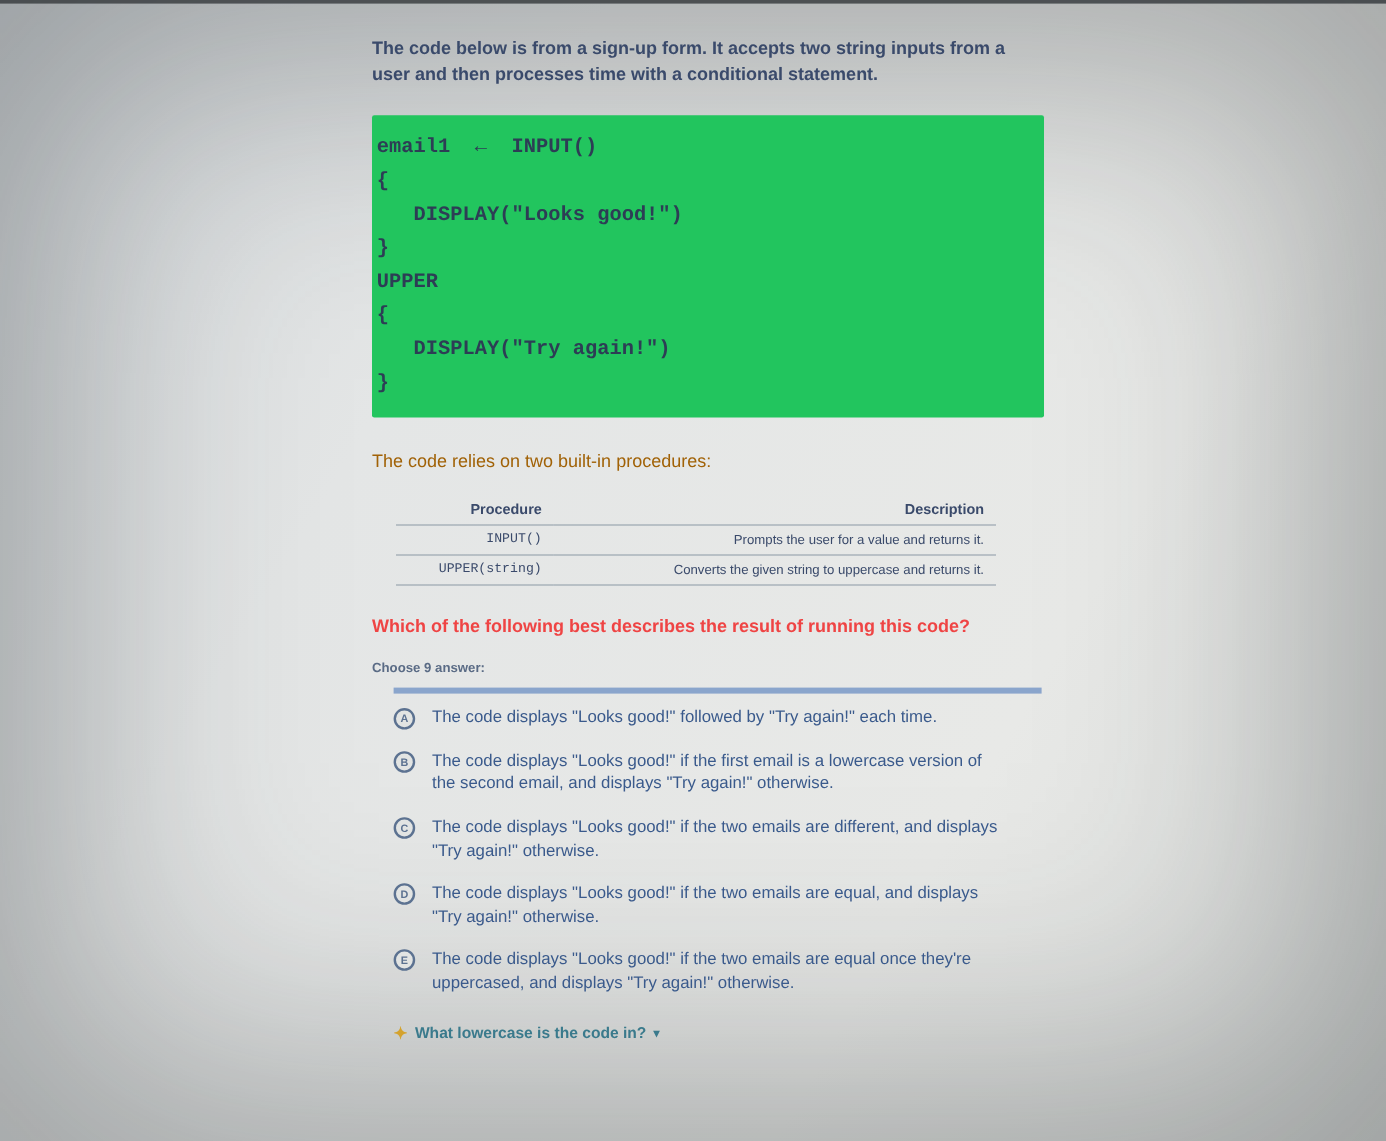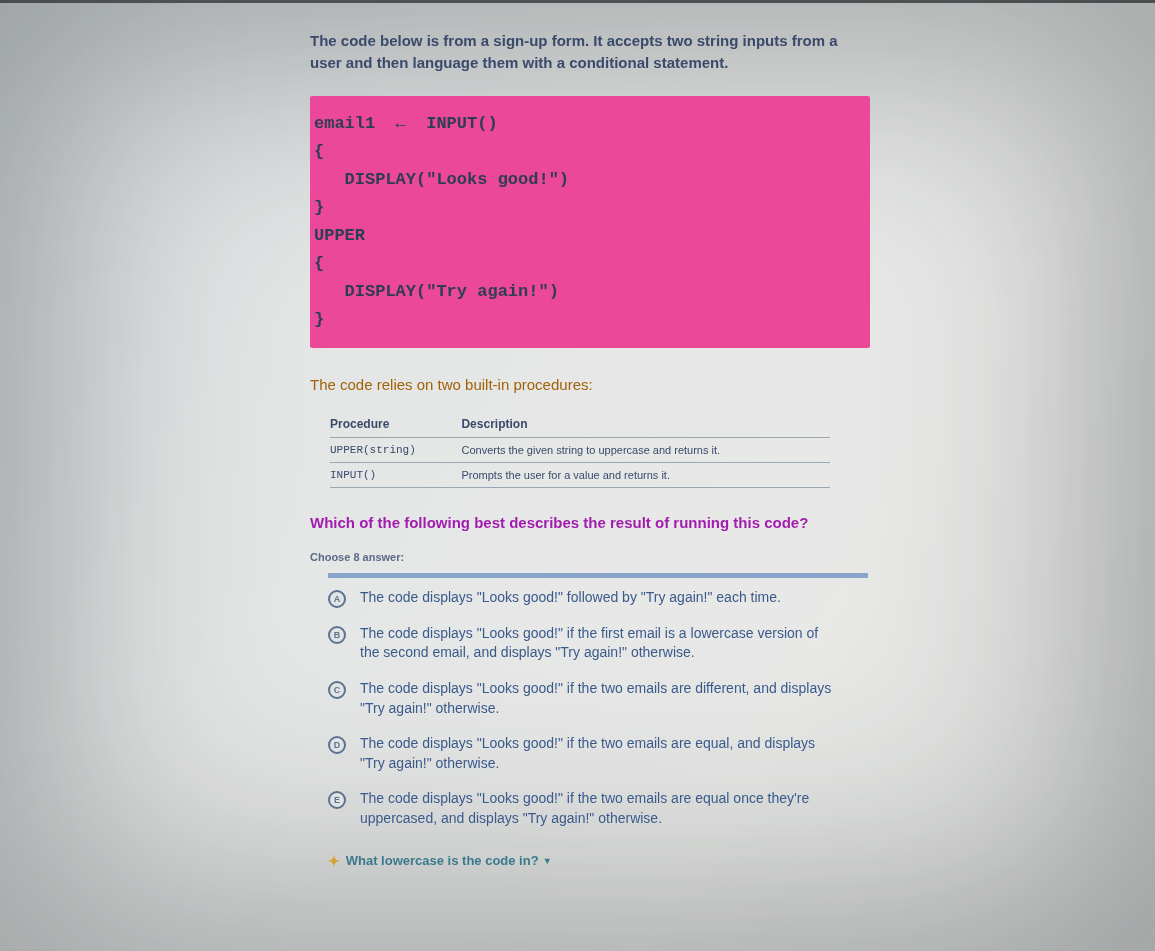--- a/index.html
+++ b/index.html
@@ -24,21 +24,21 @@
     right: auto;
   }
   .intro {
     color: #3a4a6b;
     font-size: 15px;
     font-weight: 600;
     line-height: 1.45;
     margin-bottom: 22px;
   }
   .code-block {
-    background: #ec4899;
+    background: #22c55e;
     padding: 14px 18px 14px 4px;
     font-family: "Courier New", monospace;
     font-size: 17px;
     font-weight: 700;
     color: #2d3d55;
     line-height: 1.65;
     margin-bottom: 28px;
     border-radius: 2px;
   }
   .code-block .line { white-space: pre; }
@@ -49,30 +49,30 @@
     margin-bottom: 18px;
   }
   .proc-table {
     width: 100%;
     border-collapse: collapse;
     margin: 0 0 26px 20px;
     font-size: 12px;
     max-width: 500px;
   }
   .proc-table th, .proc-table td {
-    text-align: left;
+    text-align: right;
     padding: 6px 10px 6px 0;
     border-bottom: 1px solid #9aa6b0;
     color: #3a4a6b;
   }
   .proc-table th { font-weight: 700; font-size: 12px; }
   .proc-table td { font-weight: 500; font-size: 11px; }
   .proc-code { font-family: "Courier New", monospace; font-weight: 700; }
   .question {
-    color: #a21caf;
+    color: #ef4444;
     font-size: 15px;
     font-weight: 700;
     margin-bottom: 20px;
   }
   .choose-label {
     font-size: 11px;
     color: #5a6b85;
     font-weight: 600;
     margin-bottom: 10px;
   }
@@ -127,21 +127,21 @@
     box-shadow: inset 0 0 220px 60px rgba(40,45,50,0.35);
   }
 </style>
 </head>
 <body>
 <div class="top-edge"></div>
 <div class="vignette"></div>
 
 <div class="container">
 
-  <p class="intro">The code below is from a sign-up form. It accepts two string inputs from a user and then language them with a conditional statement.</p>
+  <p class="intro">The code below is from a sign-up form. It accepts two string inputs from a user and then processes time with a conditional statement.</p>
 
   <div class="code-block">
     <div class="line">email1  ←  INPUT()</div>
     <div class="line"></div>
     <div class="line">{</div>
     <div class="line">   DISPLAY("Looks good!")</div>
     <div class="line">}</div>
     <div class="line">UPPER</div>
     <div class="line">{</div>
     <div class="line">   DISPLAY("Try again!")</div>
@@ -152,33 +152,33 @@
 
   <table class="proc-table">
     <thead>
       <tr>
         <th>Procedure</th>
         <th>Description</th>
       </tr>
     </thead>
     <tbody>
       <tr>
+        <td class="proc-code">INPUT()</td>
+        <td>Prompts the user for a value and returns it.</td>
+      </tr>
+      <tr>
         <td class="proc-code">UPPER(string)</td>
         <td>Converts the given string to uppercase and returns it.</td>
       </tr>
-      <tr>
-        <td class="proc-code">INPUT()</td>
-        <td>Prompts the user for a value and returns it.</td>
-      </tr>
     </tbody>
   </table>
 
   <p class="question">Which of the following best describes the result of running this code?</p>
 
-  <p class="choose-label">Choose 8 answer:</p>
+  <p class="choose-label">Choose 9 answer:</p>
 
   <div class="choices-sep"></div>
 
   <div class="choices">
 
     <div class="choice">
       <div class="radio">
         <span class="radio-letter">A</span>
       </div>
       <div class="choice-text">The code displays "Looks good!" followed by "Try again!" each time.</div>

